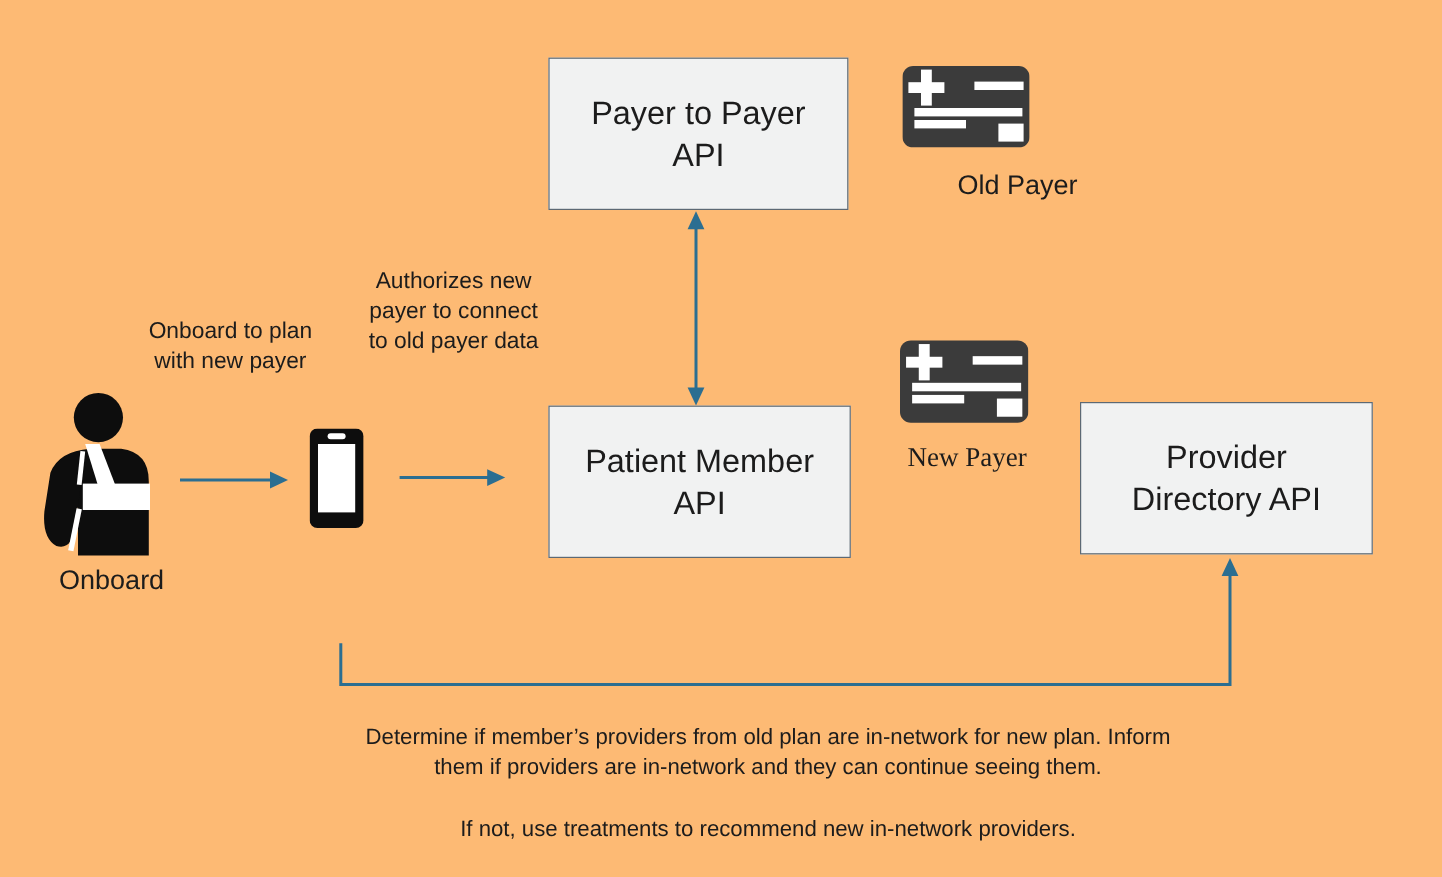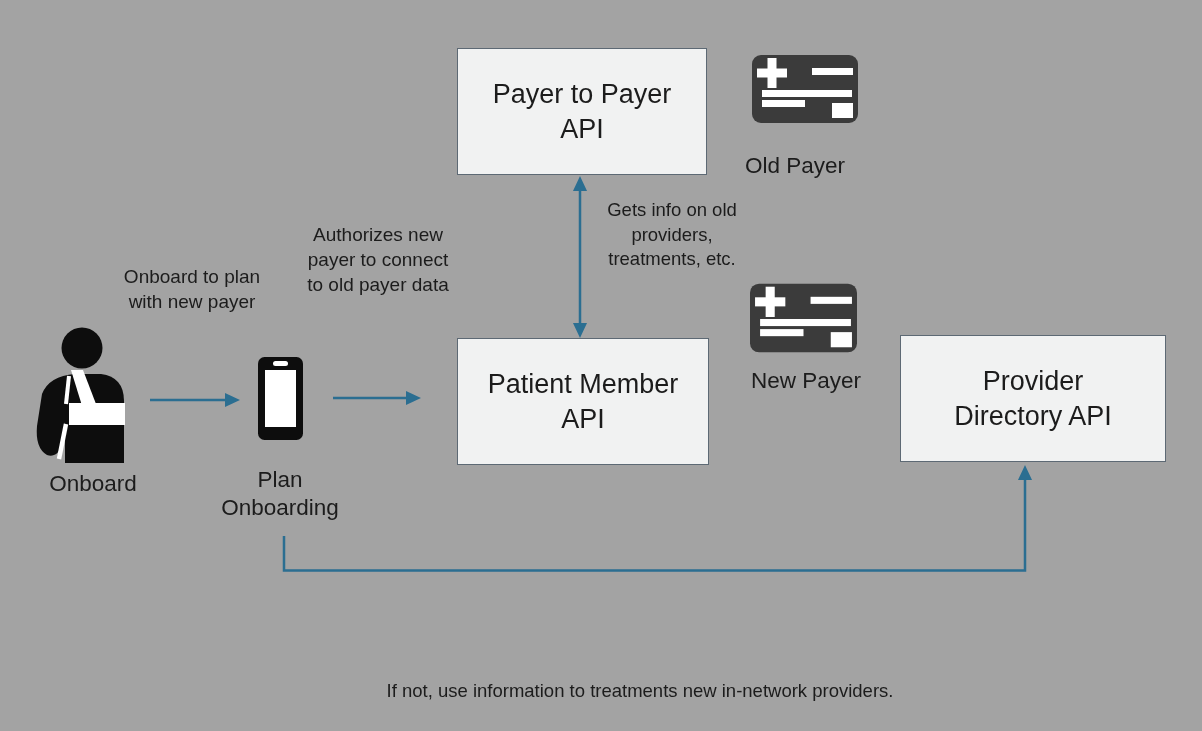--- a/index.html
+++ b/index.html
@@ -1,20 +1,20 @@
 <!DOCTYPE html>
 <html style="--arrow: #2b6e91; --box-fill: #f1f2f2; --box-border: #5d6974; --icon-dark: #3b3b3b; --icon-black: #0d0d0d; --text: #1c1c1c;"><head>
 <meta charset="utf-8">
 <style>
   html, body { margin: 0; padding: 0; background: #ffffff; }
   .diagram {
     position: relative;
     width: 1202px;
     height: 731px;
-    background: #a3a3a3;
+    background: #fdba74;
     font-family: "Liberation Sans", sans-serif;
     color: var(--text, #1c1c1c);
     overflow: hidden;
   }
   .overlay {
     position: absolute;
     left: 0; top: 0;
     pointer-events: none;
     z-index: 1;
   }
@@ -94,50 +94,50 @@
   <div class="api-box" style="left:457px; top:48px; width:250px; height:127px;">
     <span>Payer to Payer
 API</span>
   </div>
 
   <div class="api-box" style="left:457px; top:338px; width:252px; height:127px;">
     <span>Patient Member
 API</span>
   </div>
 
-  <div class="api-box" style="left:900px; top:335px; width:266px; height:127px;">
+  <div class="api-box" style="left:900px; top:335px; width:244px; height:127px;">
     <span>Provider
 Directory API</span>
   </div>
 
   <div class="icon" style="left:752px; top:55px;">
     <svg width="106" height="68" viewBox="0 0 106 68">
       <rect class="card-dark" width="106" height="68" rx="9"></rect>
       <rect x="15.5" y="3" width="9" height="30" fill="#fff"></rect>
       <rect x="5" y="13.5" width="30" height="9" fill="#fff"></rect>
       <rect x="60" y="13" width="41" height="7" fill="#fff"></rect>
       <rect x="10" y="35" width="90" height="7" fill="#fff"></rect>
       <rect x="10" y="45" width="43" height="7" fill="#fff"></rect>
       <rect x="80" y="48" width="21" height="15" fill="#fff"></rect>
     </svg>
   </div>
-  <div class="icon-label" style="left:735px; top:141px; width:120px;margin-top:11px;">Old Payer</div>
+  <div class="icon-label" style="left:788px; top:141px; width:120px;">Old Payer</div>
 
   <div class="icon" style="left:750px; top:283px;">
     <svg width="107" height="70" viewBox="0 0 106 68">
       <rect class="card-dark" width="106" height="68" rx="9"></rect>
       <rect x="15.5" y="3" width="9" height="30" fill="#fff"></rect>
       <rect x="5" y="13.5" width="30" height="9" fill="#fff"></rect>
       <rect x="60" y="13" width="41" height="7" fill="#fff"></rect>
       <rect x="10" y="35" width="90" height="7" fill="#fff"></rect>
       <rect x="10" y="45" width="43" height="7" fill="#fff"></rect>
       <rect x="80" y="48" width="21" height="15" fill="#fff"></rect>
     </svg>
   </div>
-  <div class="icon-label" style="left:746px; top:367px; width:120px;">New Payer</div>
+  <div class="icon-label" style="left:746px; top:367px; width:120px;font-family:Liberation Serif, serif;">New Payer</div>
 
   <div class="icon" style="left:35px; top:326px;">
     <svg width="115" height="138" viewBox="0 0 115 138">
       <circle class="glyph-black" cx="47" cy="22" r="20.5"></circle>
       <path class="glyph-black" d="M30,137 L30,60 Q33,48 46,48 L66,48 Q89,51 89,75 L89,137 Z"></path>
       <path class="glyph-black" d="M40,48 Q14,50 7,68 L2,100 Q0,122 12,129 Q25,133 28,112 L32,80 Z"></path>
       <polygon points="36,44 48,44 61,78 48,83" fill="#ffffff"></polygon>
       <rect x="34" y="77" width="56" height="22" fill="#ffffff"></rect>
       <path d="M34,50 L31,78" stroke="#ffffff" stroke-width="4" fill="none"></path>
       <path d="M31,98 L24,133" stroke="#ffffff" stroke-width="4.5" fill="none"></path>
@@ -145,30 +145,27 @@
   </div>
   <div class="icon-label" style="left:33px; top:470px; width:120px;">Onboard</div>
 
   <div class="icon" style="left:258px; top:357px;">
     <svg width="45" height="83" viewBox="0 0 45 83">
       <rect class="glyph-black" x="0" y="0" width="45" height="83" rx="6.5"></rect>
       <rect x="15" y="4" width="15" height="5" rx="2.5" fill="#fff"></rect>
       <rect x="7" y="13" width="31" height="57" fill="#fff"></rect>
     </svg>
   </div>
-  <div class="icon-label" style="left:210px; top:466px; width:140px;">Plan
-Onboarding</div>
 
   <div class="annotation" style="left:288px; top:222px; width:180px;">Authorizes new
 payer to connect
 to old payer data</div>
 
   <div class="annotation" style="left:107px; top:264px; width:170px;">Onboard to plan
 with new payer</div>
 
-  <div class="annotation" style="left:587px; top:198px; width:170px; font-size:18.5px; line-height:24.5px;">Gets info on old
-providers,
-treatments, etc.</div>
 
+  <div class="bottom-text" style="left:225px; top:601px; width:830px;">Determine if member’s providers from old plan are in-network for new plan. Inform
+them if providers are in-network and they can continue seeing them.</div>
 
-  <div class="bottom-text" style="left:225px; top:678px; width:830px;">If not, use information to treatments new in-network providers.</div>
+  <div class="bottom-text" style="left:225px; top:678px; width:830px;">If not, use treatments to recommend new in-network providers.</div>
 
 </div>
 
 </body></html>

